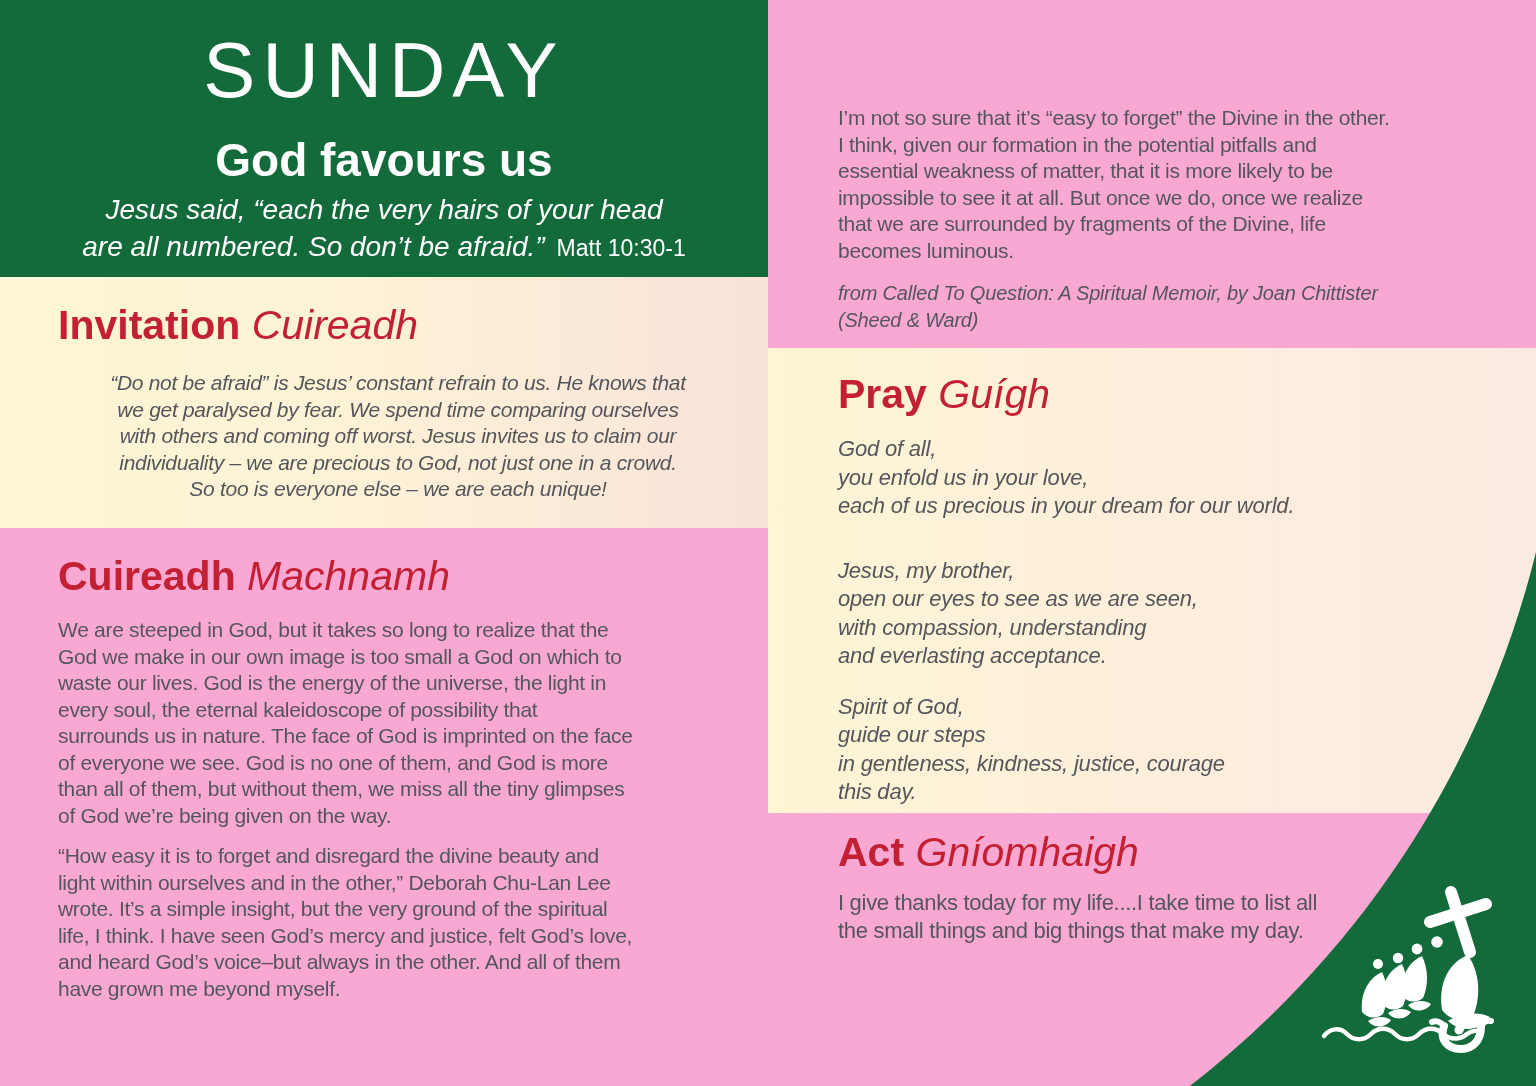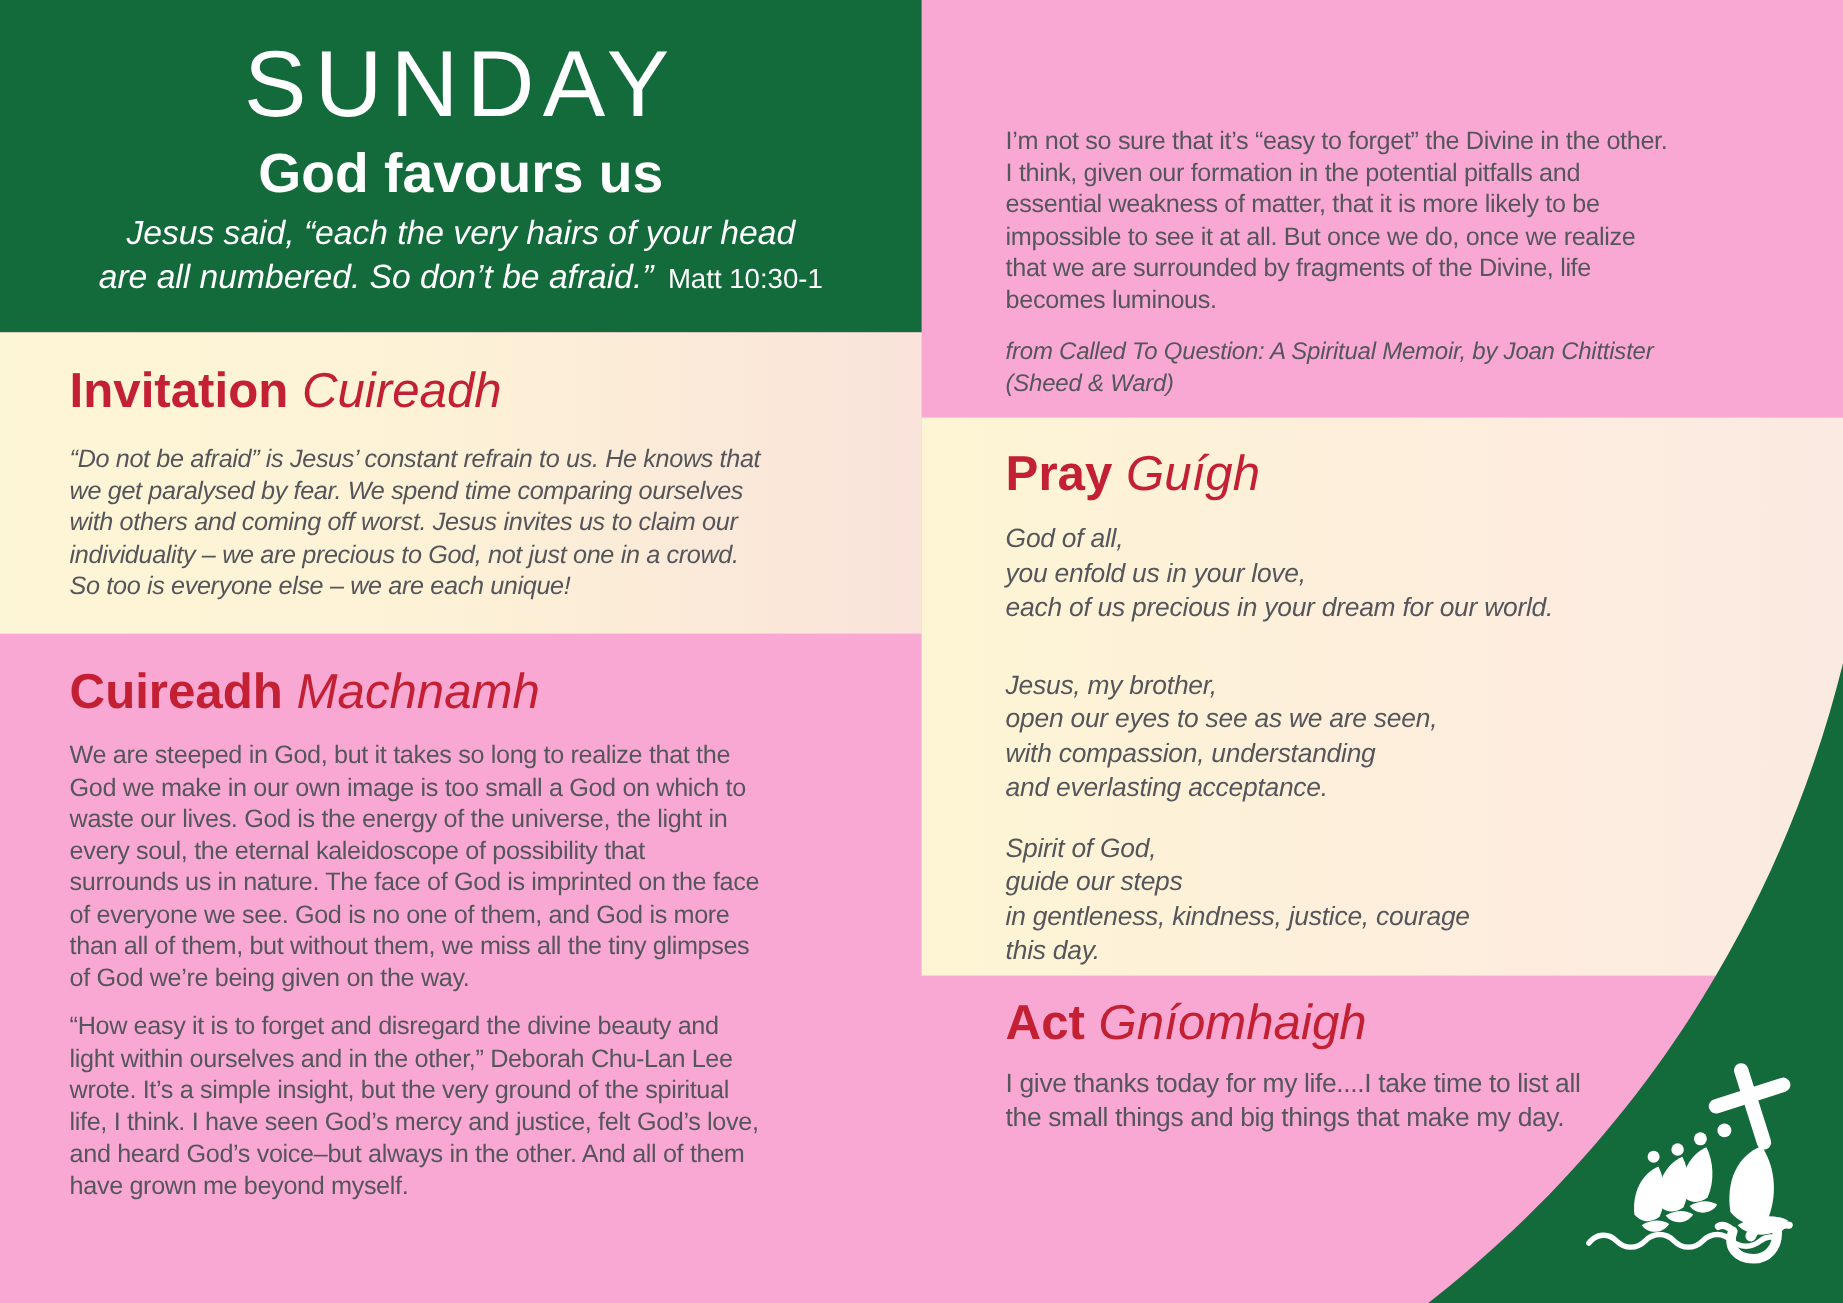--- a/index.html
+++ b/index.html
@@ -12,40 +12,40 @@
   }
   
   .banner{
     position:absolute; left:0; top:0; width:768px; height:277px;
     background:#136a3b; color:#ffffff; text-align:center;
   }
   .banner .day{
     padding-top:28px; font-size:78px; line-height:1.1;
     font-weight:400; letter-spacing:7px;
   }
-  .banner .subtitle{ margin-top:4px; font-size:46px; font-weight:700; line-height:1.15;}
+  .banner .subtitle{ margin-top:20px; font-size:46px; font-weight:700; line-height:1.15;}
   .banner .quote{ margin-top:4px; font-size:28px; font-style:italic; line-height:37px;}
   .banner .quote-ref{ font-size:23px; font-style:normal; margin-left:12px;}
   
   .inv-box{
     position:absolute; left:0; top:277px; width:768px; height:251px;
     background:linear-gradient(90deg,#fdf6d6 0%,#fdf2d6 45%,#f9e3da 100%);
   }
   .pray-box{
     position:absolute; left:768px; top:348px; width:768px; height:465px;
     background:linear-gradient(90deg,#fdf5d4 0%,#fdecdf 70%,#fbeae1 100%);
   }
   
   .h2{ font-size:41px; line-height:49px; color:#c32033; font-weight:700; }
   .h2 .irish{ font-weight:400; font-style:italic; }
   
   .body-txt{ font-size:21px; line-height:26.5px; letter-spacing:-0.3px; color:#55565b; }
   .italic{ font-style:italic; }
   .inv-inner{ padding:24px 30px 0 58px; }
-  .inv-inner .body-txt{ margin-top:20px; }
+  .inv-inner .body-txt{ margin-top:20px;text-align:center; }
   .reflect{ position:absolute; left:58px; top:552px; width:700px; }
   .reflect .p1{ margin-top:16px; }
   .reflect .p2{ margin-top:14px; }
   .continuation{ position:absolute; left:838px; top:105px; width:690px; }
   .attribution{ margin-top:16px; font-style:italic; font-size:20px; line-height:27px; letter-spacing:-0.2px;}
   .pray-inner{ padding:22px 0 0 70px; }
   .stanza{ font-size:22px; line-height:28.5px; font-style:italic; letter-spacing:-0.2px;}
   .stanza.s1{ margin-top:16px; }
   .stanza.s2{ margin-top:36px; }
   .stanza.s3{ margin-top:22px; }

